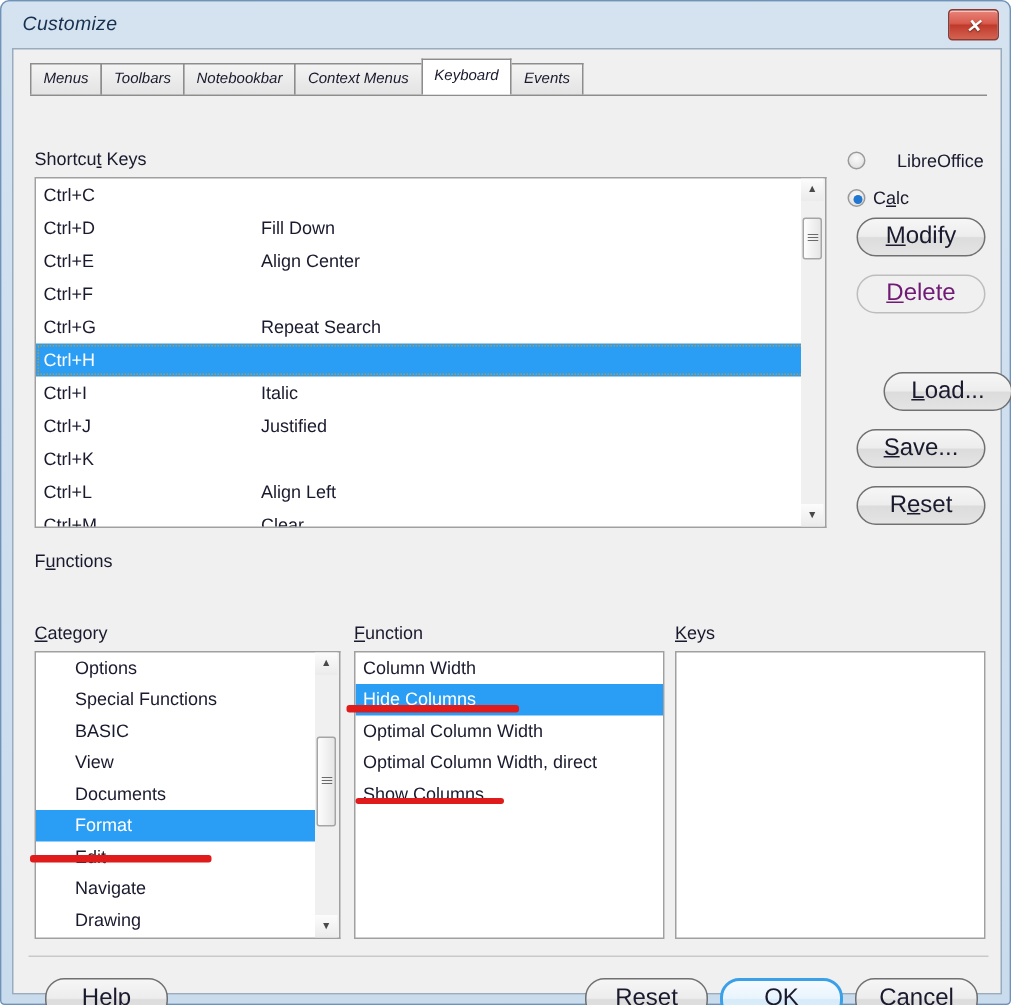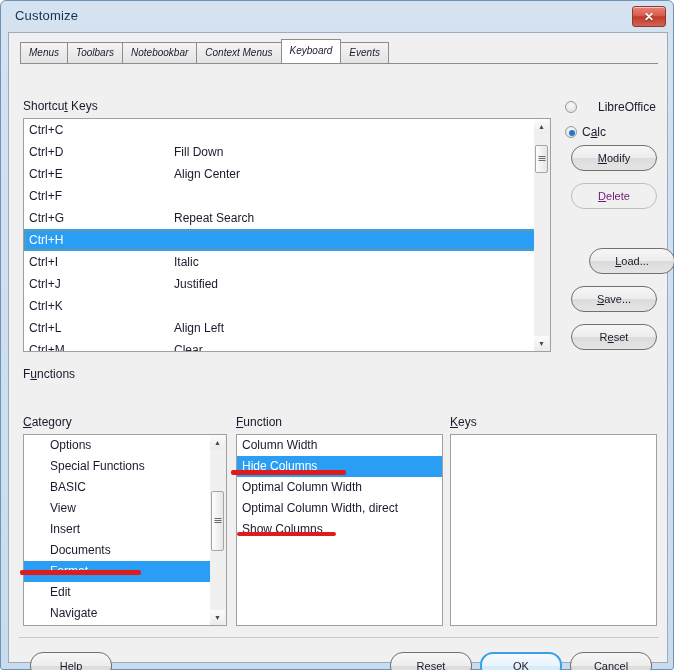--- a/index.html
+++ b/index.html
@@ -12,21 +12,21 @@
   
   #window{
     position:absolute;left:0;top:0;width:674px;height:670px;
     box-sizing:border-box;
     background:linear-gradient(to bottom,#d5e3f0 0%,#cfdff0 40%,#c9dcee 100%);
     border:1px solid #6f93b8;
     border-radius:6px 6px 3px 3px;
     padding:0;
   }
   #titlebar{
-    position:absolute;left:0;top:0;width:100%;height:18px;
+    position:absolute;left:0;top:0;width:100%;height:18px;font-style:italic;
   }
   #title-text{
     position:absolute;left:14px;top:7px;
     font-size:13px;color:#15314f;
     letter-spacing:.2px;
   }
   #close-btn{
     position:absolute;right:7px;top:5px;width:34px;height:21px;
     box-sizing:border-box;
     border:1px solid #8d3a32;border-radius:3px;
@@ -118,21 +118,21 @@
     margin-right:5px;position:relative;flex:none;
   }
   .radio.on::after{
     content:"";position:absolute;left:3px;top:3px;width:6px;height:6px;
     border-radius:50%;background:#2176cf;
   }
   .btn{
     position:absolute;box-sizing:border-box;
     border:1px solid #707070;border-radius:13px;
     background:linear-gradient(to bottom,#f6f6f6 0%,#ededed 48%,#dcdcdc 52%,#e4e4e4 100%);
-    font-size:11px;color:#1a1a2e;
+    font-size:16px;color:#1a1a2e;
     display:flex;align-items:center;justify-content:center;
     cursor:pointer;font-family:"Liberation Sans",sans-serif;
   }
   .btn.disabled{color:#701a75;border-color:#bdbdbd;background:#f0f0f0;cursor:default;}
   .btn.default{
     border:2px solid #3aa0e8;
     background:linear-gradient(to bottom,#f6fbff 0%,#e9f4fd 48%,#d6eaf9 52%,#e3f1fc 100%);
   }
   
   #functions-input{
@@ -272,21 +272,20 @@
       </div>
 
     <div class="lbl" style="left:14px;top:334px;">F<span class="mn">u</span>nctions</div>
 
     <div class="lbl" style="left:14px;top:382px;"><span class="mn">C</span>ategory</div>
     <div class="list-box" style="left:14px;top:401px;width:188px;height:192px;">
       <div class="lrow ind">Options</div>
       <div class="lrow ind">Special Functions</div>
       <div class="lrow ind">BASIC</div>
       <div class="lrow ind">View</div>
-      <div class="lrow ind">Insert</div>
       <div class="lrow ind">Documents</div>
       <div class="lrow ind sel">Format</div>
       <div class="lrow ind">Edit</div>
       <div class="lrow ind">Navigate</div>
       <div class="lrow ind">Drawing</div>
     </div>
     <div id="cat-scroll">
       <div class="sb-arrow up">▲</div>
       <div class="sb-thumb" style="top:56px;height:60px;">
           <span class="sb-grip"></span>

